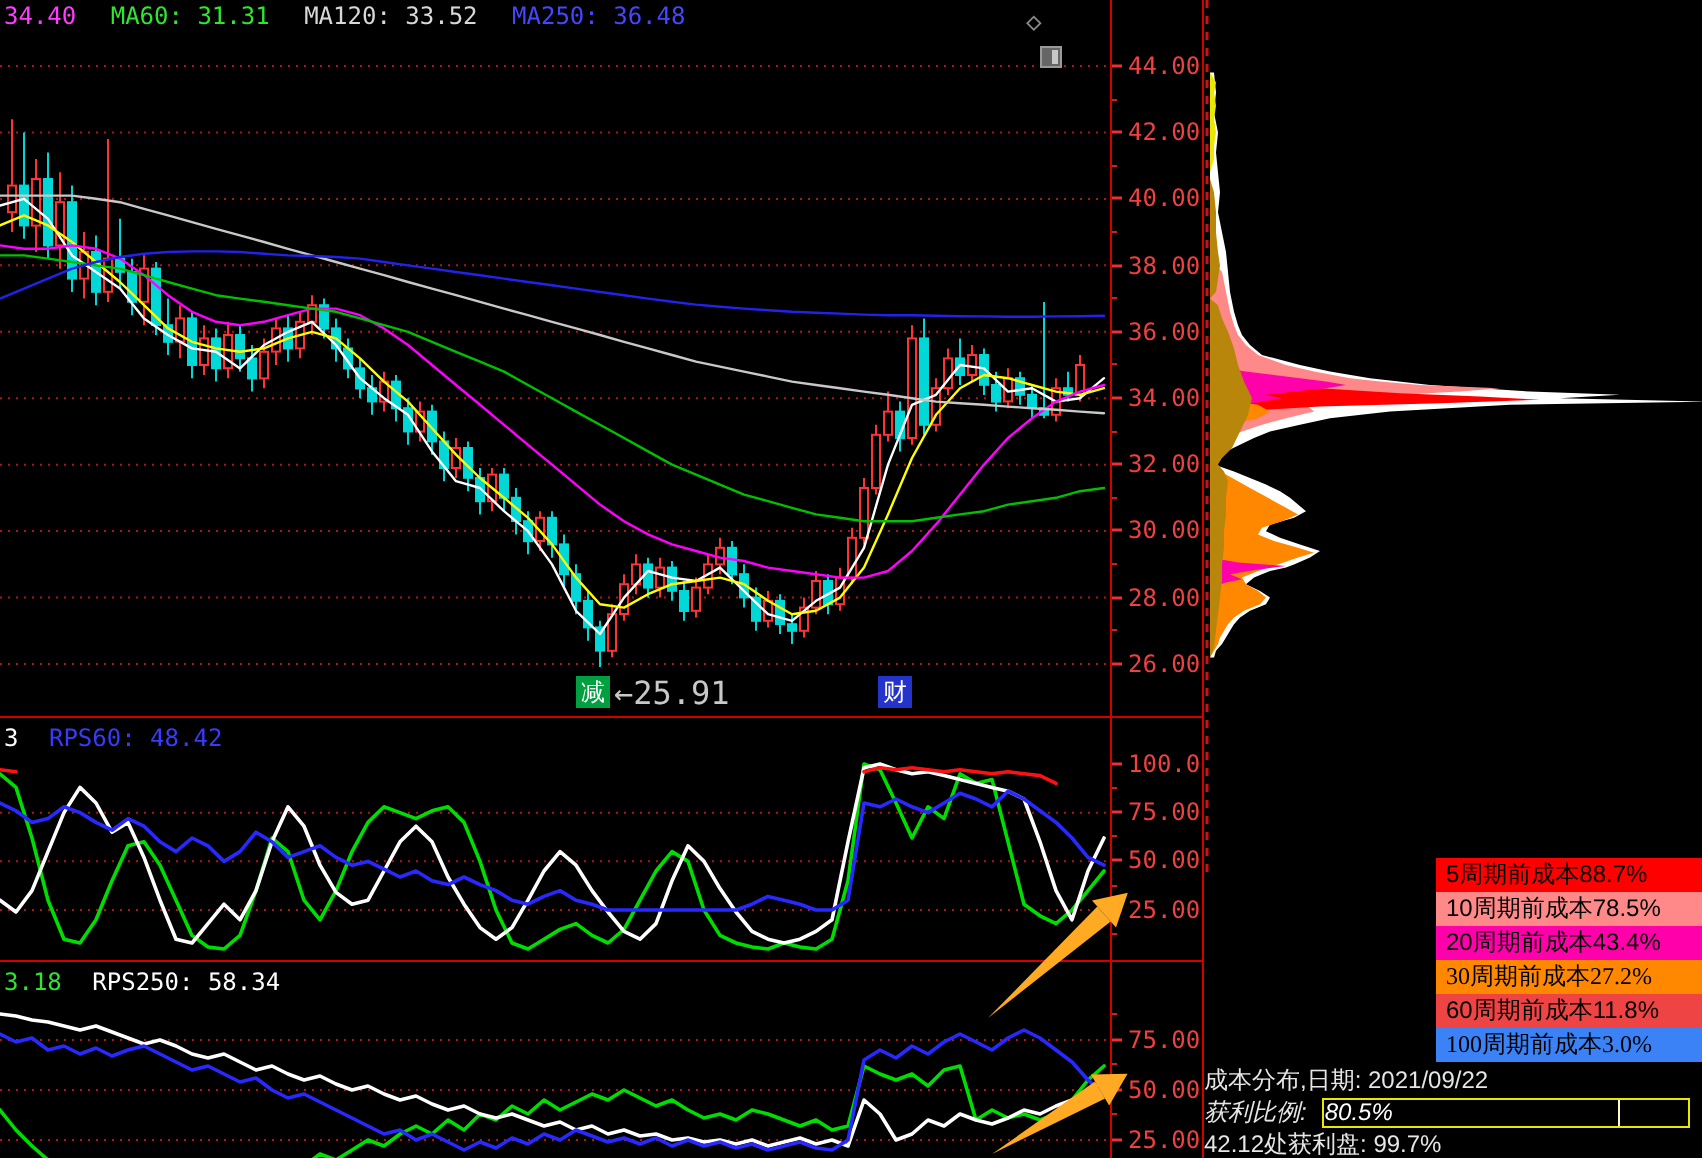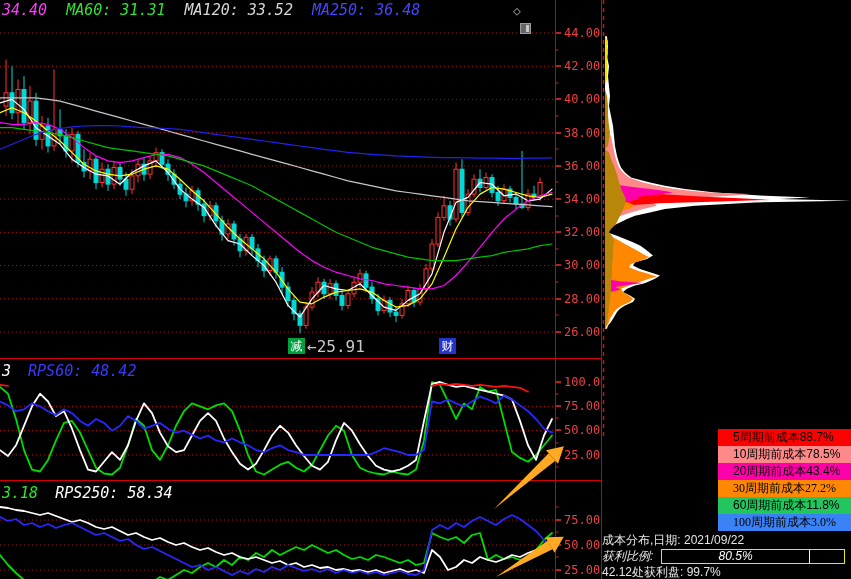--- a/index.html
+++ b/index.html
@@ -1,44 +1,44 @@
 <!DOCTYPE html>
 <html><head>
 <meta charset="utf-8">
 <style>
   html,body{margin:0;padding:0;background:#111;}
   #app{position:relative;width:851px;height:579px;background:#000;overflow:hidden;
        font-family:"DejaVu Sans Mono",monospace;}
   #app svg{position:absolute;display:block;}
-  .hdr{position:absolute;font-size:15px;white-space:nowrap;z-index:10;font-style:italic;}
+  .hdr{position:absolute;font-size:12px;white-space:nowrap;z-index:10;}
   .hdr span{margin-right:10px;}
   .c-magenta{color:#ff3cff}.c-green{color:#2ee62e}.c-gray{color:#d8d8d8}
   .c-blue{color:#4646ff}.c-white{color:#fff}.c-rpsblue{color:#3a3aff}
   .vline{position:absolute;top:0;width:1px;height:579px;background:#d40000;z-index:5;}
   .hline{position:absolute;left:0;width:602px;height:1px;background:#d40000;z-index:5;}
   .badge{position:absolute;width:17px;height:16px;color:#fff;text-align:center;line-height:16px;
          font:12px "Liberation Sans",sans-serif;z-index:9;}
   #badge-reduce{left:288px;top:338px;background:#00a040;}
   #badge-cai{left:439px;top:338px;background:#2333cc;}
   #low-label{position:absolute;left:307px;top:337px;color:#c8c8c8;font-size:16px;z-index:9;}
   #icon-row{position:absolute;left:513px;top:0;z-index:10;}
   #diamond-icon{color:#8a8a8a;font-size:13px;}
   #window-icon{display:inline-block;width:9px;height:9px;border:1px solid #9a9a9a;background:#666;
                margin-left:7px;position:relative;top:0px;}
   #window-icon div{position:absolute;right:1px;top:1px;width:3px;height:7px;background:#c8c8c8;}
   #legend{position:absolute;right:0;top:429px;z-index:12;}
   .legend-row{width:133px;height:17px;line-height:17px;font:12px "Liberation Sans",sans-serif;
-              color:#000;padding-left:15px;box-sizing:border-box;white-space:nowrap;}
+              color:#000;padding-left:5px;box-sizing:border-box;white-space:nowrap;}
   #info{position:absolute;left:602px;top:532px;width:247px;color:#e6e6e6;
         font:12px "Liberation Sans",sans-serif;z-index:12;}
   #info .row{height:16px;line-height:16px;white-space:nowrap;}
   #profit-row{display:flex;align-items:center;font-style:italic;}
   #profit-bar{position:relative;margin-left:8px;width:182px;height:13px;border:1px solid #e8e800;}
   #profit-seg{position:absolute;left:0;top:0;height:100%;border-right:1px solid #fef9c3;
-              text-align:center;color:#fff;font-size:12px;line-height:13px;}
+              text-align:left;color:#fff;font-size:12px;line-height:13px;}
   .axis-text{font-family:"DejaVu Sans Mono",monospace;}
 </style>
 </head>
 <body>
 
 <div id="app">
 
   <div style="position:absolute;left:0;top:0;">
     <svg id="candle-svg" width="555" height="358" style="left:0;top:0;">
         <line x1="0" y1="33" x2="555" y2="33" stroke="#b41414" stroke-width="1" stroke-dasharray="1 3"></line>
@@ -354,21 +354,21 @@
         <path d="M3,278.8 L3,278.8 L17,281.3 L41,283.0 L27,284.7 L13,287.1 L19,289.6 L11,291.3 L3,293.8 L3,293.8 Z" stroke="none" stroke-width="0" fill="#ff00aa" stroke-linejoin="round" stroke-linecap="round"></path>
         <path d="M3,149.3 L3,149.3 L7,152.6 L9,159.2 L12,165.9 L15,174.2 L17,182.5 L20,190.8 L24,199.1 L22,207.4 L18,215.7 L14,224.0 L9,229.0 L7,232.3 L10,235.7 L12,240.6 L11,248.9 L11,257.2 L10,265.6 L10,273.9 L9,282.2 L9,290.5 L8,298.8 L7,307.1 L6,315.4 L5,323.7 L3,328.7 L3,328.7 Z" stroke="none" stroke-width="0" fill="#b8860b" stroke-linejoin="round" stroke-linecap="round"></path>
         <path d="M3,89.5 L3,89.5 L5,96.1 L6,106.1 L6,116.1 L7,126.0 L8,132.7 L7,139.3 L6,146.0 L3,149.3 L3,149.3 Z" stroke="none" stroke-width="0" fill="#b8860b" stroke-linejoin="round" stroke-linecap="round"></path>
         <path d="M3,36.3 L3,36.3 L6,41.3 L5,46.3 L6,52.9 L5,59.6 L6,66.2 L5,72.9 L5,79.5 L3,86.2 L3,86.2 Z" stroke="none" stroke-width="0" fill="#e8e800" stroke-linejoin="round" stroke-linecap="round"></path>
       </svg>
     <div id="legend">
         <div class="legend-row" style="background: rgb(255, 0, 0);">5周期前成本88.7%</div>
         <div class="legend-row" style="background: rgb(255, 136, 136);">10周期前成本78.5%</div>
         <div class="legend-row" style="background: rgb(255, 0, 170);">20周期前成本43.4%</div>
         <div class="legend-row" style="background: rgb(255, 136, 0); font-family: Liberation Serif, serif;">30周期前成本27.2%</div>
-        <div class="legend-row" style="background: #22c55e;">60周期前成本11.8%</div>
+        <div class="legend-row" style="background: #ef4444;">60周期前成本11.8%</div>
         <div class="legend-row" style="background: #3b82f6; font-family: Liberation Serif, serif;">100周期前成本3.0%</div>
       </div>
     <div id="info">
       <div class="row">成本分布,日期: 2021/09/22</div>
       <div class="row" id="profit-row">
         <span>获利比例:</span>
         <span id="profit-bar">
           <span id="profit-seg" style="width: 80.5%;">80.5%</span>
         </span>
       </div>

